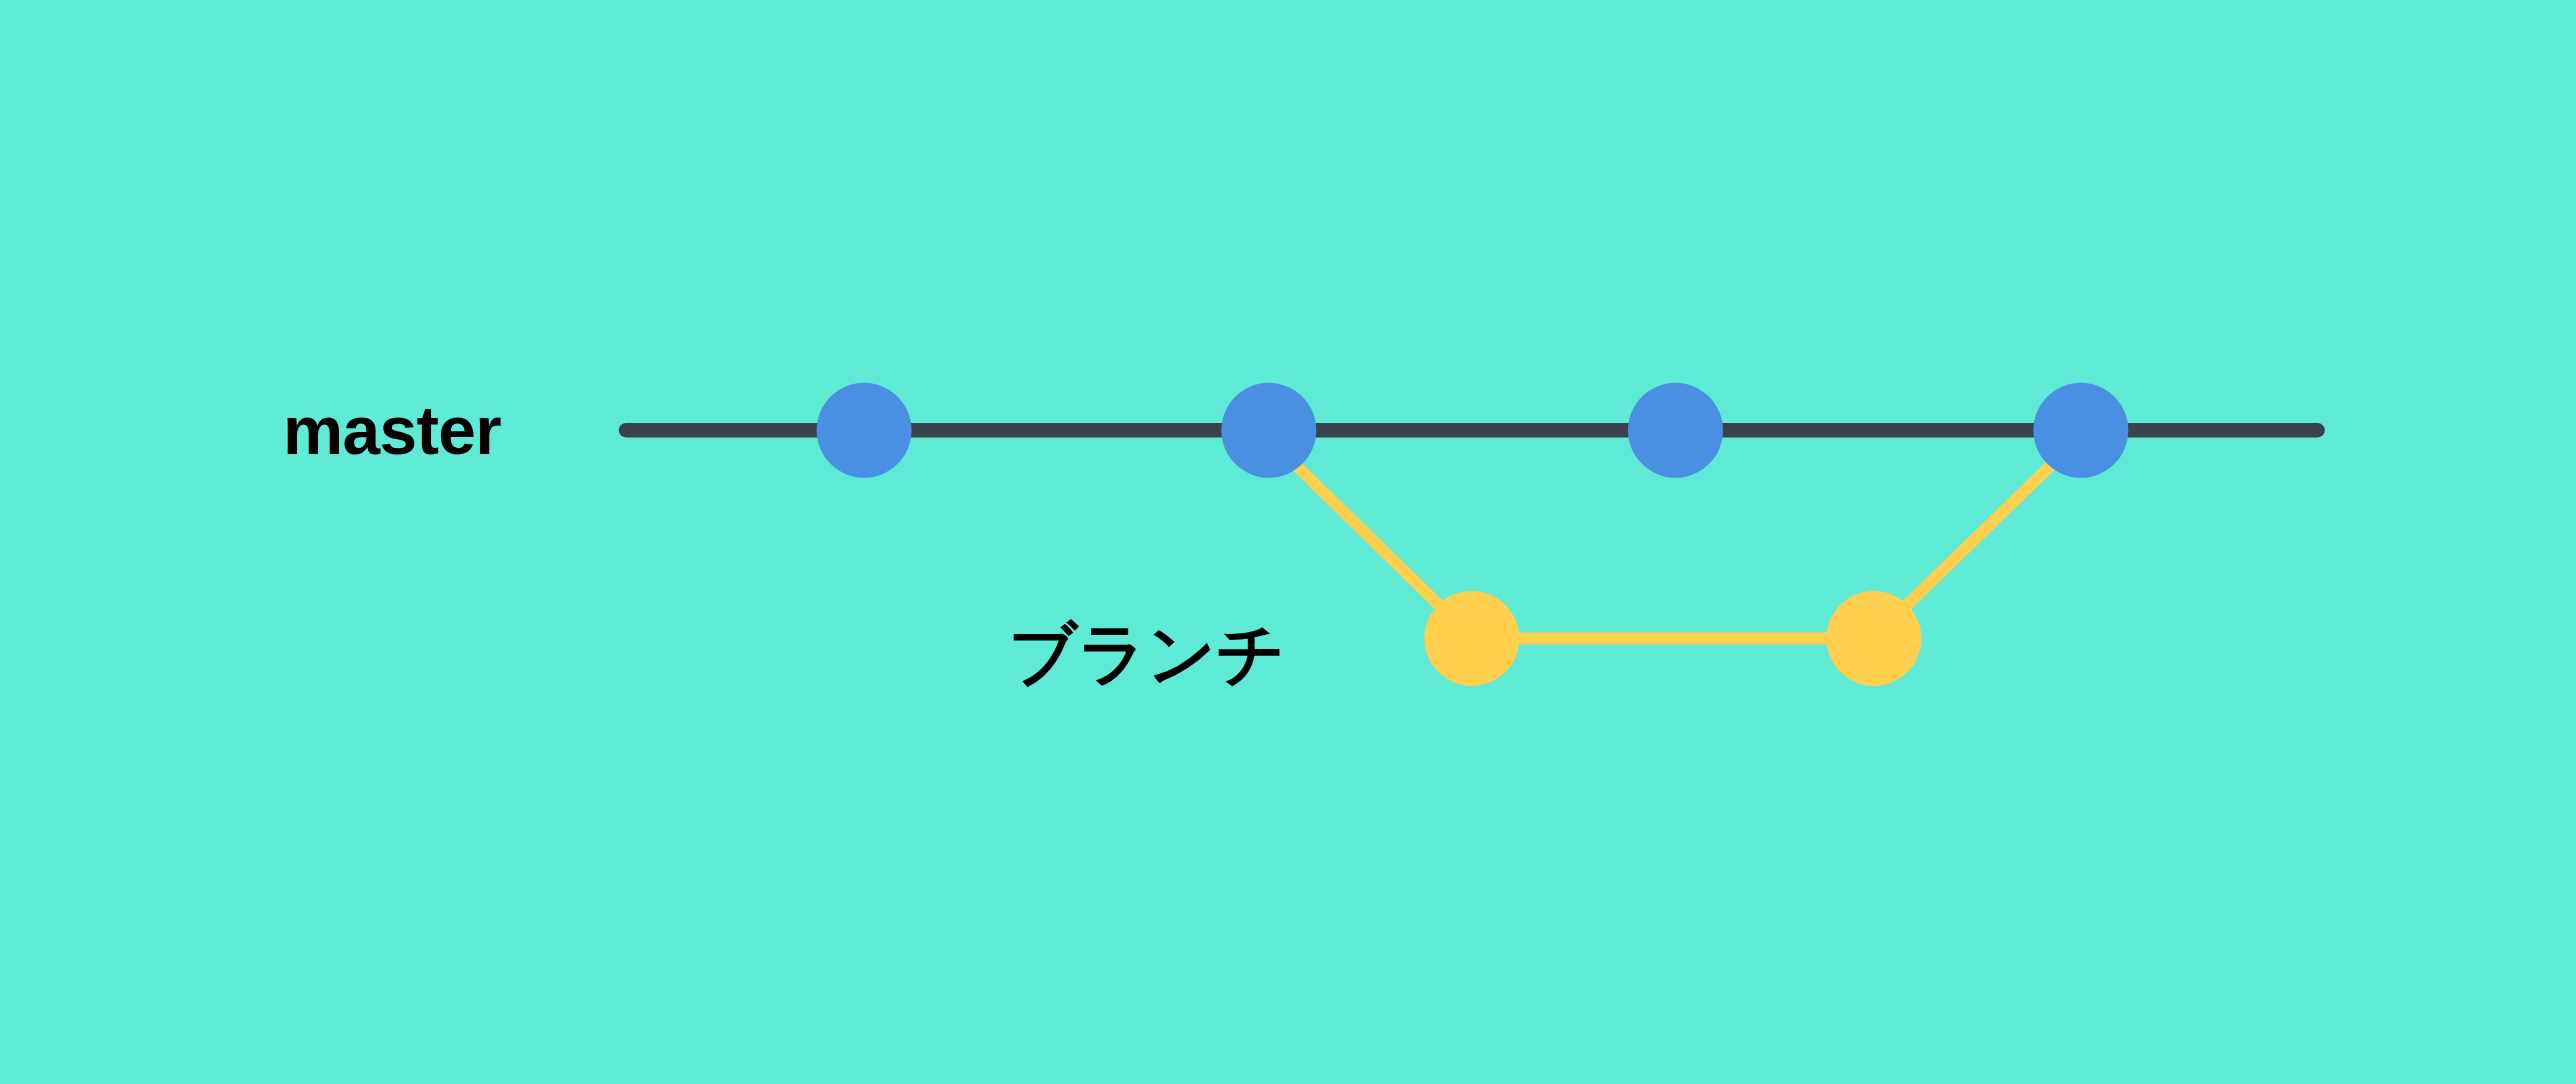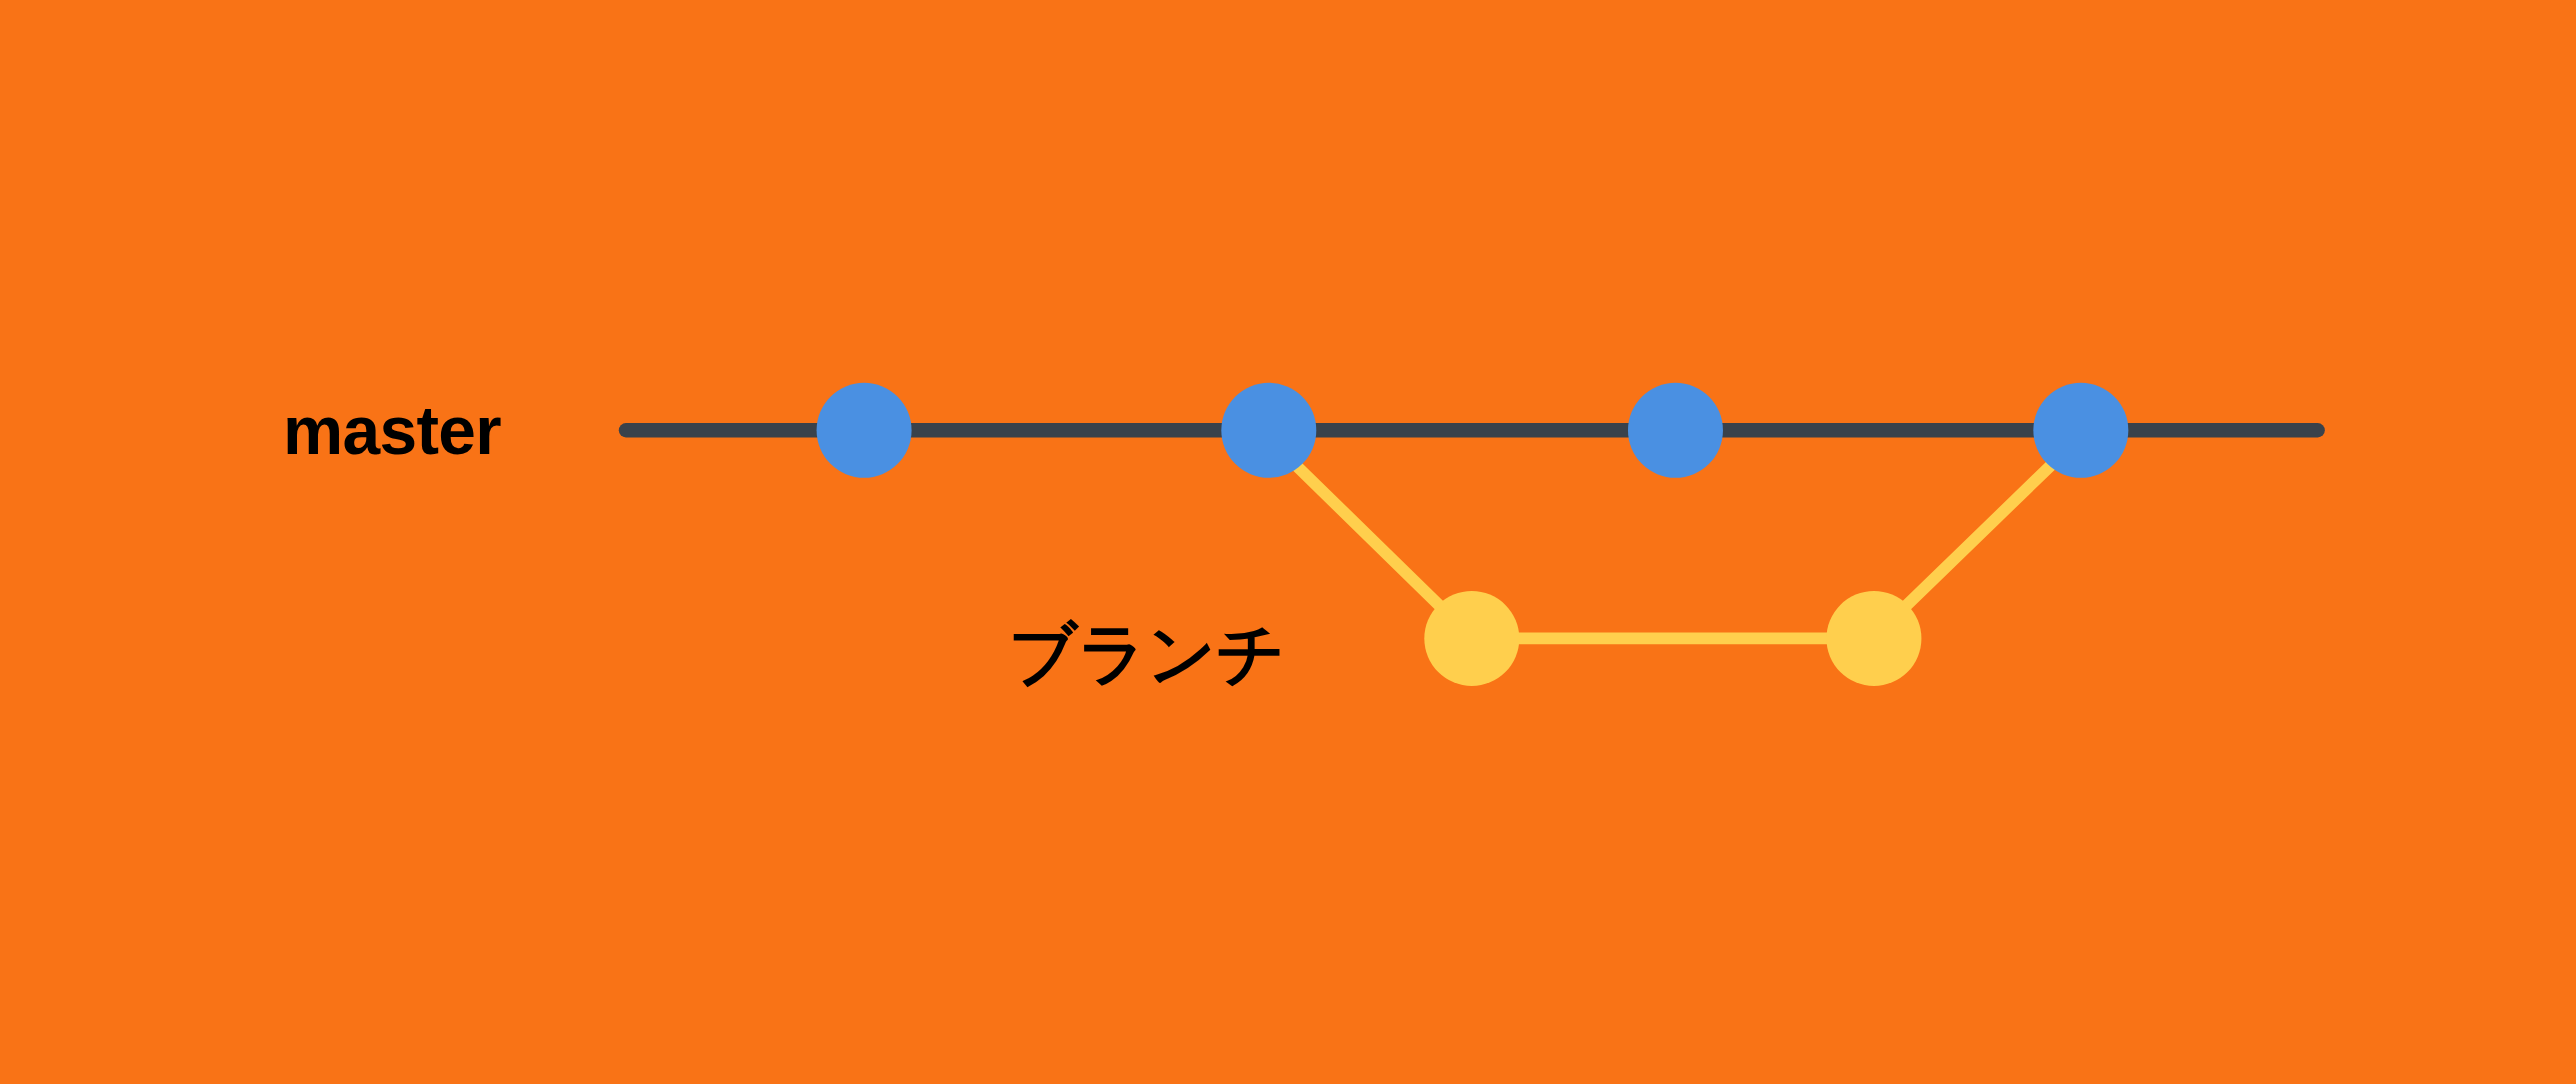--- a/index.html
+++ b/index.html
@@ -8,21 +8,21 @@
     padding: 0;
     background: #ffffff;
   }
   body {
     font-family: "Liberation Sans", "DejaVu Sans", sans-serif;
   }
   #canvas {
     position: relative;
     width: 2576px;
     height: 1085px;
-    background: #f97316;
+    background: #5eead4;
     overflow: hidden;
   }
   #diagram-svg {
     position: absolute;
     left: 0;
     top: 0;
     width: 2576px;
     height: 1085px;
     display: block;
   }

